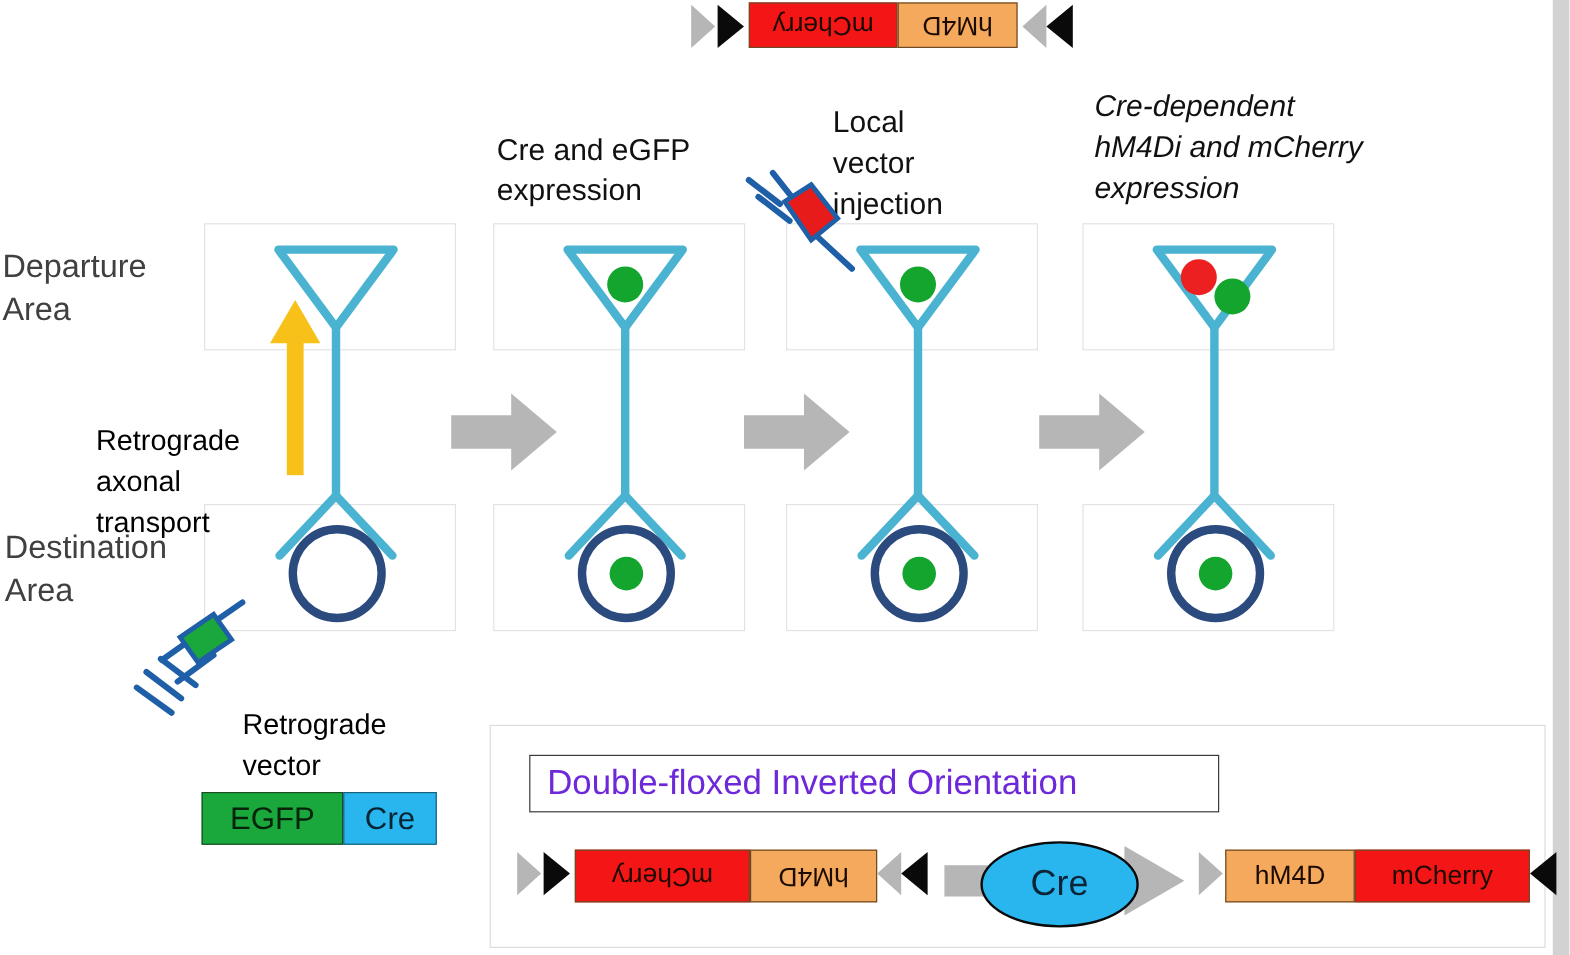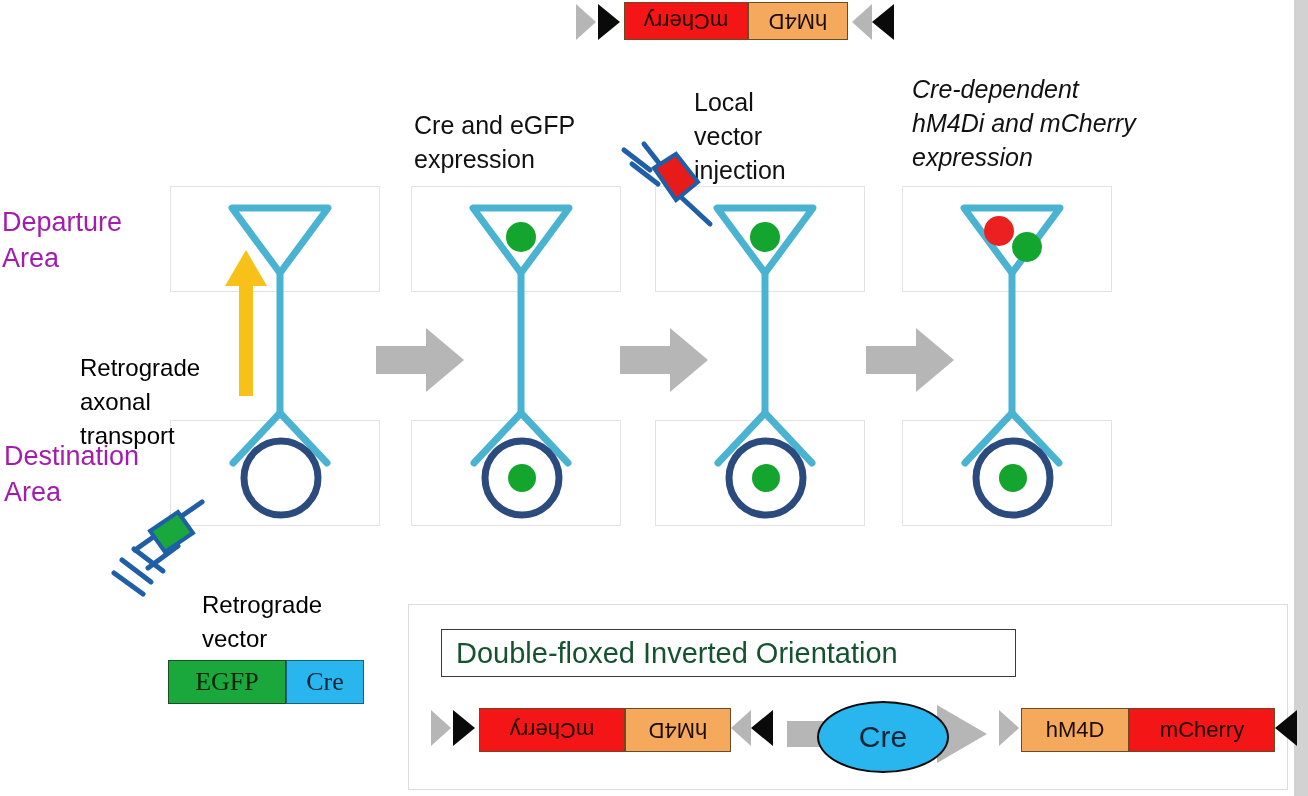--- a/index.html
+++ b/index.html
@@ -12,21 +12,21 @@
     color:#000;
   }
   .stage{position:absolute;left:0;top:0;width:1308px;height:796px;}
   .abs{position:absolute;}
 
   
   #right-strip{left:1294px;top:0;width:14px;height:796px;background:#d2d2d2;}
 
   
   .hdr{font-size:25px;line-height:34px;color:#111;white-space:pre-line;}
-  .sidelbl{font-size:27px;line-height:36px;color:#a21caf;white-space:pre-line;}
+  .sidelbl{font-size:27px;line-height:36px;color:#404040;white-space:pre-line;}
   .smalllbl{font-size:24px;line-height:34px;color:#000;white-space:pre-line;margin-top:48px;}
 
   
   .panelbox{border:1.6px solid #e3e3e3;background:#fff;box-sizing:border-box;}
 
   
   .gene{
     box-sizing:border-box;
     border:1.6px solid #6d4a26;
     display:flex;align-items:center;justify-content:center;
@@ -36,21 +36,21 @@
   .gene.orange{background:#f4a95c;}
   .flip{transform:rotate(180deg);}
 
   .tri{width:0;height:0;}
   .tri.right{border-top:18px solid transparent;border-bottom:18px solid transparent;}
   .tri.left{border-top:18px solid transparent;border-bottom:18px solid transparent;}
 
   
   #dfio-panel{border:1.6px solid #dcdcdc;background:#fff;box-sizing:border-box;}
   #dfio-title-box{border:1.8px solid #3b3b3b;background:#fff;box-sizing:border-box;
-    display:flex;align-items:center;padding-left:14px;font-size:29px;color:#14532d;}
+    display:flex;align-items:center;padding-left:14px;font-size:29px;color:#6d28d9;}
 
   #cre-oval{
     border-radius:50%;
     background:#29b6ee;border:2.2px solid #0a0a0a;
     display:flex;align-items:center;justify-content:center;
     font-size:30px;color:#0d2436;
   }
 
   .egfp-cre-box{box-sizing:border-box;display:flex;align-items:center;justify-content:center;
      font-size:26px;color:#06230a;border:1.6px solid #1b4f22;}
@@ -135,21 +135,21 @@
       <line x1="18" y1="44" x2="47" y2="66"></line>
       <line x1="10" y1="57" x2="39" y2="78"></line>
     </g>
     <polygon points="46,15 74,-4 89,17 61,36" fill="#1aa83c" stroke="#1f5fa8" stroke-width="4"></polygon>
     <line x1="30" y1="33" x2="59" y2="55" stroke="#1f5fa8" stroke-width="5" stroke-linecap="round"></line>
   </svg>
   <div class="abs smalllbl" style="left:202px;top:540px;width:180px;">Retrograde
 vector
 injection</div>
 
-  <div class="abs" style="left:168px;top:660px;width:165px;height:44px;font-family:Liberation Serif, serif;">
+  <div class="abs" style="left:168px;top:660px;width:165px;height:44px;">
     <div class="abs egfp-cre-box egfp" style="left:0;top:0;width:118px;height:44px;">
       <span>EGFP</span>
     </div>
     <div class="abs egfp-cre-box crebox" style="left:118px;top:0;width:78px;height:44px;">
       <span>Cre</span>
     </div>
   </div>
 
   <svg class="abs" style="left:376px;top:326px;" width="88" height="68" viewBox="0 0 88 68">
     <polygon points="0,20 50,20 50,2 88,34 50,66 50,48 0,48" fill="#b6b6b6"></polygon>

